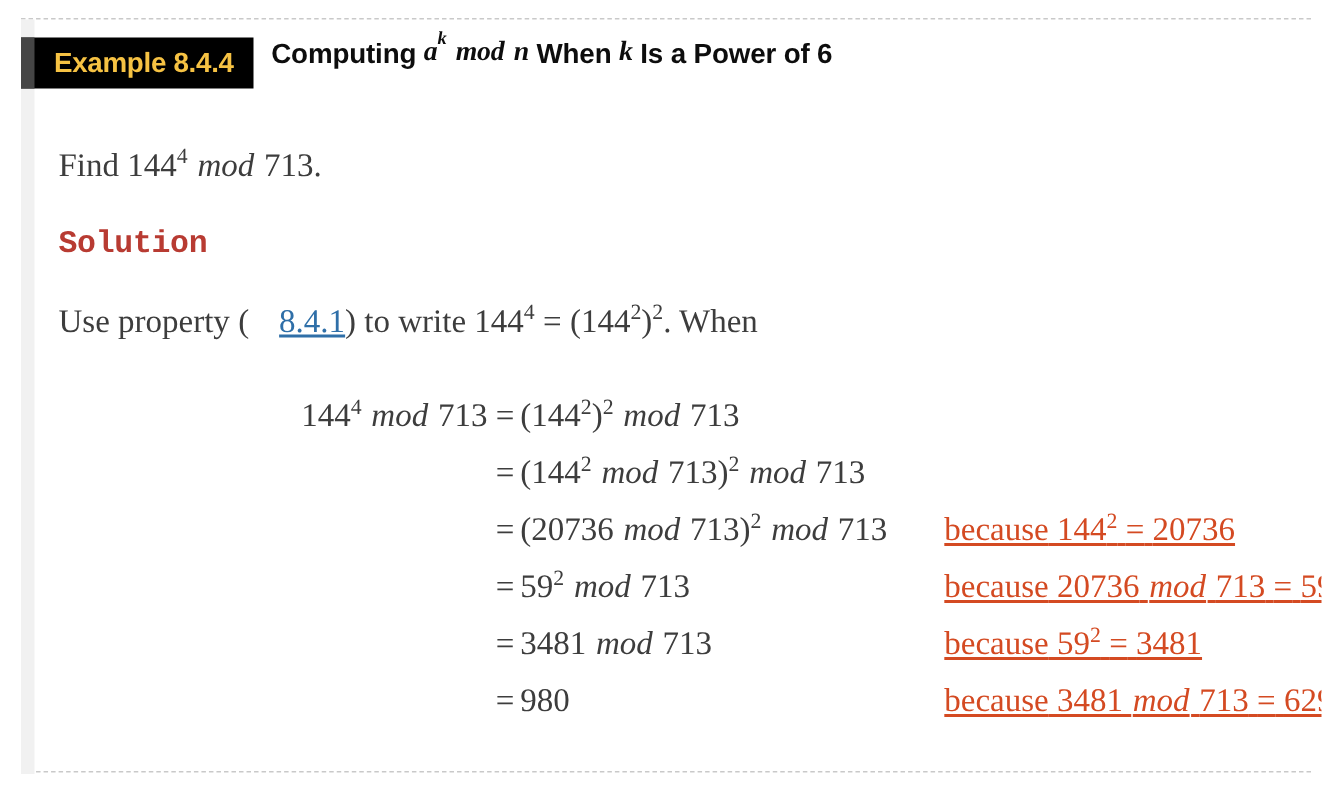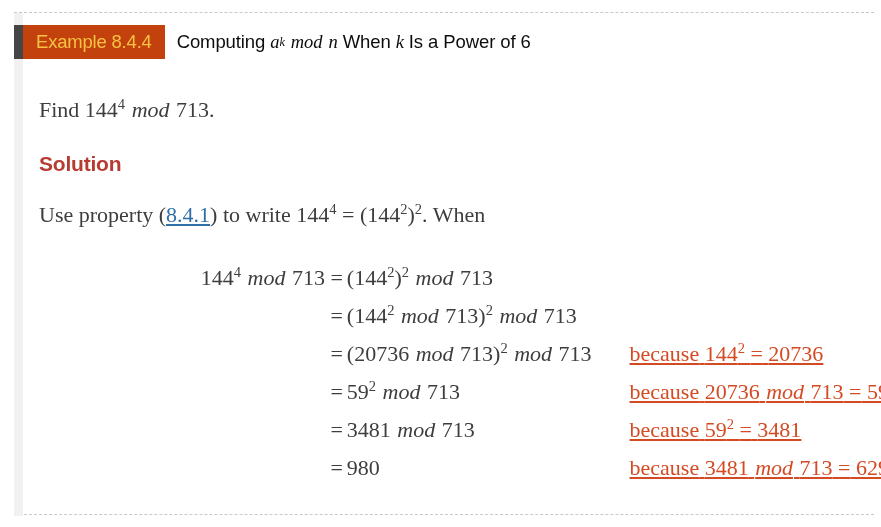--- a/index.html
+++ b/index.html
@@ -49,47 +49,47 @@
     height: 34px;
     display: flex;
     align-items: stretch;
   }
 
   .example-badge {
     display: flex;
     align-items: center;
     height: 34px;
     padding: 0 13px 0 22px;
-    background: #c2410c;
+    background: #000000;
     color: #f5c councils;
     color: #f6c243;
     font-family: "Liberation Sans", sans-serif;
-    font-weight: normal;
+    font-weight: bold;
     font-size: 18.5px;
     letter-spacing: -0.2px;
     white-space: nowrap;
     position: relative;
   }
   
   .example-badge::before {
     content: "";
     position: absolute;
     left: 0; top: 0;
     width: 9px; height: 34px;
     background: #454545;
   }
 
   .example-title {
     display: flex;
-    align-items: center;
+    align-items: flex-start;
     height: 34px;
     padding-left: 12px;
     color: #0d0d0d;
     font-family: "Liberation Sans", sans-serif;
-    font-weight: normal;
+    font-weight: bold;
     font-size: 18.5px;
     white-space: nowrap;
     letter-spacing: -0.1px;
   }
 
   
   .example-body {
     position: absolute;
     left: 25px;
     top: 80px;
@@ -109,32 +109,33 @@
 
   sup.exp {
     font-size: 0.66em;
     vertical-align: super;
     line-height: 0;
   }
 
   .solution-heading {
     margin-top: 26px;
     color: #b83b32;
-    font-family: Liberation Sans, sans-serif;
+    font-family: Liberation Mono, monospace;
     font-weight: bold;
     font-size: 21px;
     letter-spacing: -0.2px;
   }
 
   .use-property { margin-top: 22px; }
 
   .xref-link {
     color: #2f6fa8;
     text-decoration: underline;
     cursor: pointer;
+    margin-left: 20px;
   }
 
   
   .derivation {
     margin-top: 34px;
     font-family: "Liberation Serif", "DejaVu Serif", serif;
     font-size: 22px;
     color: #3d3d3d;
     border-collapse: collapse;
   }

